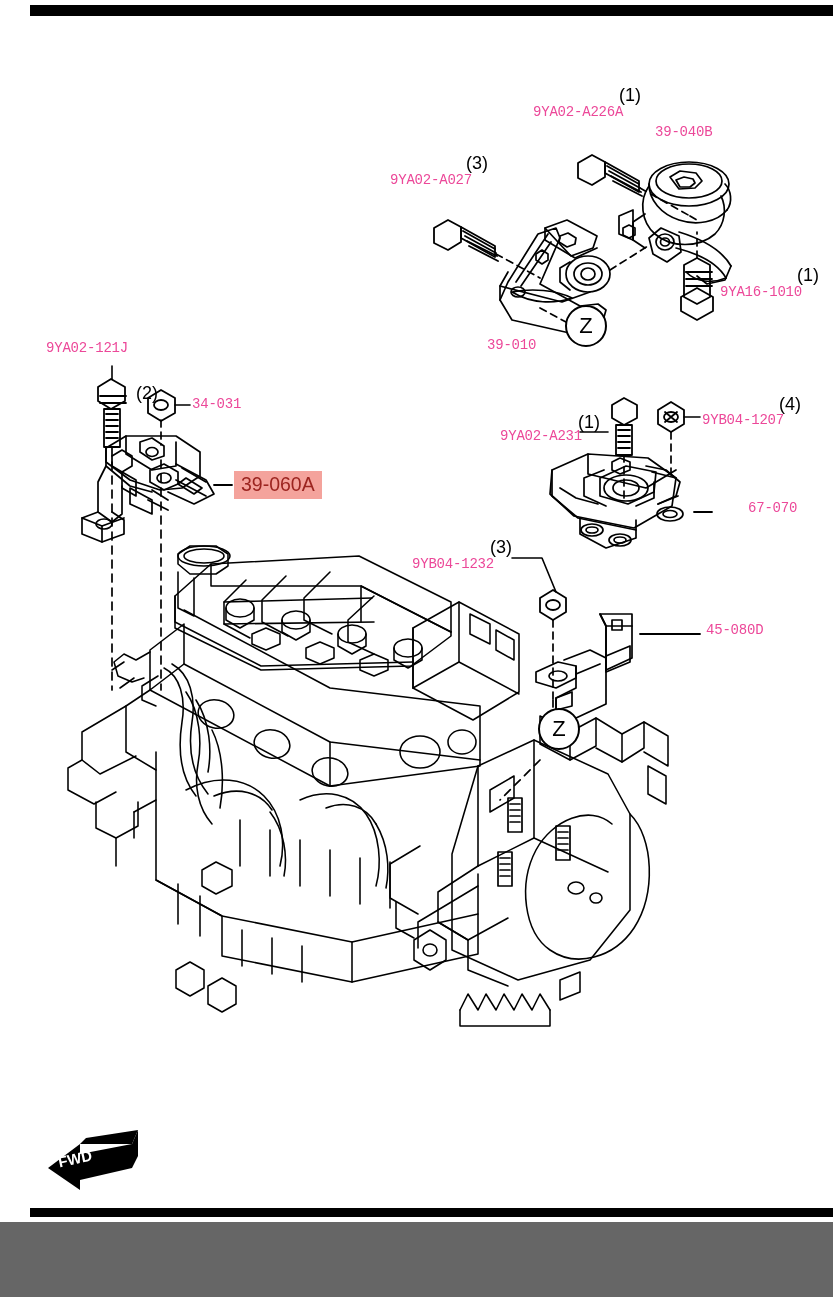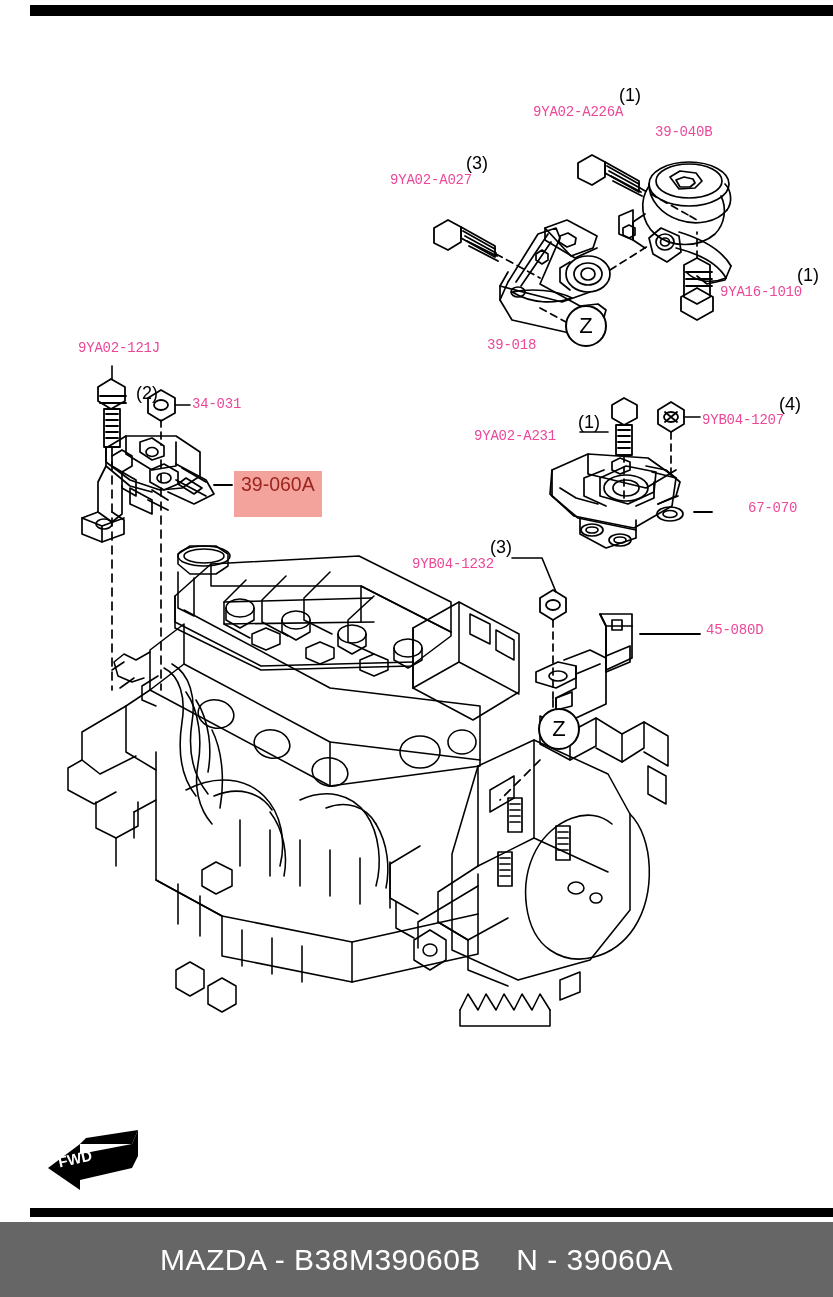--- a/index.html
+++ b/index.html
@@ -46,21 +46,21 @@
     font-size:18px;
     color:#000;
     white-space:nowrap;
     font-family:"Liberation Sans",sans-serif;
   }
   .lbl-hl{
     position:absolute;
     font-size:19.5px;
     background:#f4a39c;
     color:#9c2520;
-    padding:2px 7px 21px 7px;
+    padding:2px 7px 3px 7px;
     white-space:nowrap;
     font-family:"Liberation Sans",sans-serif;
   }
   .zmark{
     position:absolute;
     width:38px;height:38px;border:2.5px solid #000;border-radius:50%;
     display:flex;align-items:center;justify-content:center;
     font-size:22px;color:#000;background:#fff;
     font-family:"Liberation Sans",sans-serif;
   }
@@ -378,31 +378,31 @@
   <div class="lbl" style="left:533px;top:104px;">9YA02-A226A</div>
 
   <div class="lbl" style="left:655px;top:124px;">39-040B</div>
 
   <div class="qty" style="left:466px;top:153px;">(3)</div>
   <div class="lbl" style="left:390px;top:172px;">9YA02-A027</div>
 
   <div class="qty" style="left:797px;top:265px;">(1)</div>
   <div class="lbl" style="left:720px;top:284px;">9YA16-1010</div>
 
-  <div class="lbl" style="left:487px;top:337px;">39-018</div>
+  <div class="lbl" style="left:487px;top:337px;">39-010</div>
 
   <div class="qty" style="left:136px;top:383px;">(2)</div>
-  <div class="lbl" style="left:78px;top:340px;">9YA02-121J</div>
+  <div class="lbl" style="left:46px;top:340px;">9YA02-121J</div>
 
   <div class="lbl" style="left:192px;top:396px;">34-031</div>
 
   <div class="lbl-hl" style="left:234px;top:471px;">39-060A</div>
 
   <div class="qty" style="left:578px;top:412px;">(1)</div>
-  <div class="lbl" style="left:474px;top:428px;">9YA02-A231</div>
+  <div class="lbl" style="left:500px;top:428px;">9YA02-A231</div>
 
   <div class="qty" style="left:779px;top:394px;">(4)</div>
   <div class="lbl" style="left:702px;top:412px;">9YB04-1207</div>
 
   <div class="lbl" style="left:748px;top:500px;">67-070</div>
 
   <div class="qty" style="left:490px;top:537px;">(3)</div>
   <div class="lbl" style="left:412px;top:556px;">9YB04-1232</div>
 
   <div class="lbl" style="left:706px;top:622px;">45-080D</div>
@@ -414,15 +414,14 @@
     <g>
       <path d="M8 40 L40 16 L40 26 L92 16 L92 40 L40 52 L40 62 Z" fill="#000"></path>
       <path d="M40 16 L46 10 L98 2 L92 16 Z" fill="#000"></path>
       <path d="M92 16 L98 2 L98 28 L92 40 Z" fill="#000"></path>
     </g>
   </svg>
   <div class="fwd-txt" style="left:58px;top:1150px;">FWD</div>
 
   <div class="rule-bottom"></div>
   <div class="footer"></div>
-  <div class="footer-text">MAZDA - B38M39060B    N - 39060A</div>
 
 </div>
 
 </body></html>

